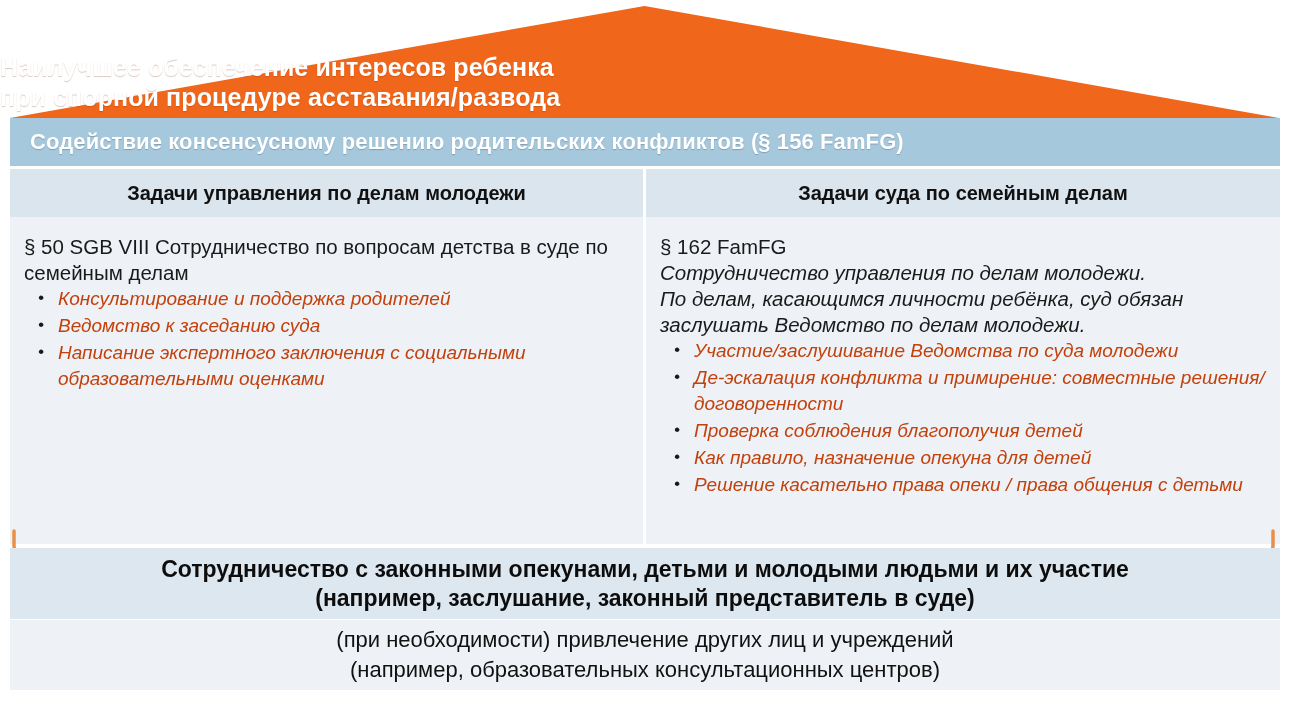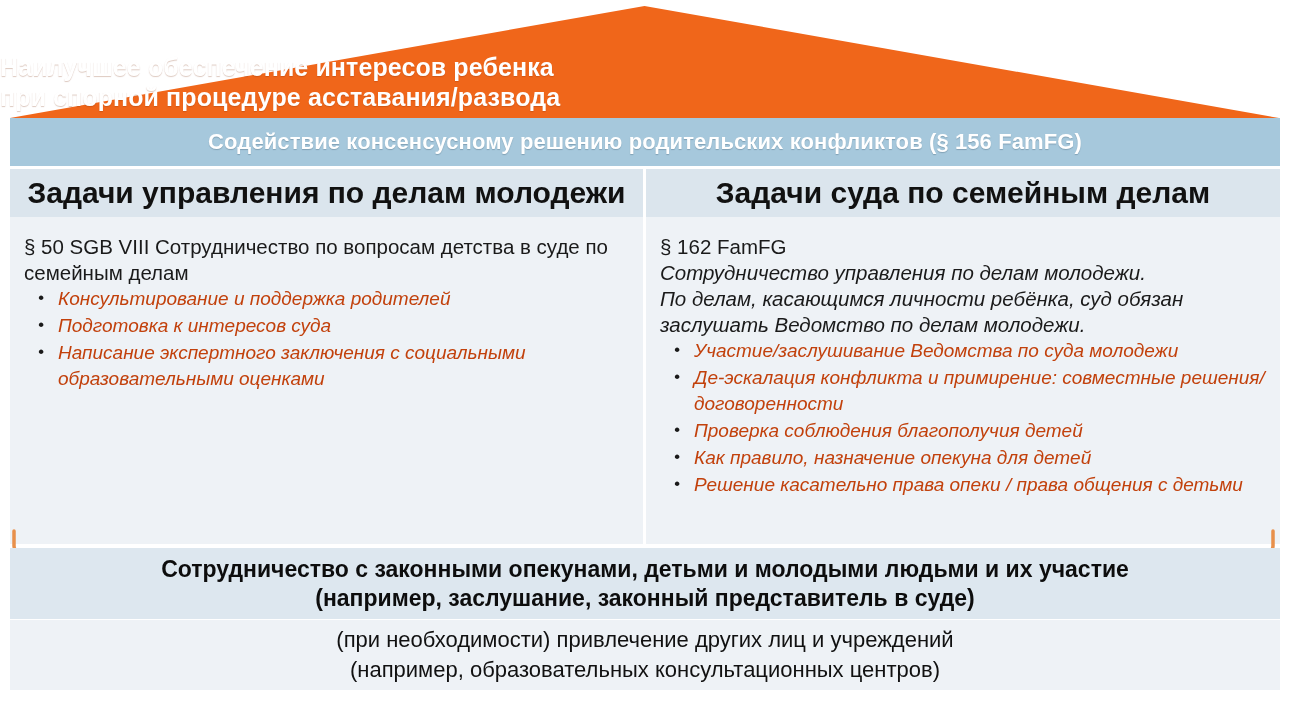--- a/index.html
+++ b/index.html
@@ -20,38 +20,38 @@
     position:absolute; left:0; top:52px; width:1289px;
     text-align:left; color:#ffffff; font-weight:bold; font-size:25px;
     line-height:30px; letter-spacing:.1px;
     text-shadow:0 1px 1px rgba(120,40,0,.25);
   }
 
   
   .blue-band {
     position:absolute; left:10px; top:118px; width:1270px; height:48px;
     background:#a6c8dc;
-    display:flex; align-items:center; justify-content:center;
+    display:flex; align-items:center; padding-left:20px;
   }
   .blue-band-text {
     color:#ffffff; font-weight:bold; font-size:22px; letter-spacing:.1px;
     text-shadow:0 1px 1px rgba(60,90,110,.35);
   }
 
   
   .table {
     position:absolute; left:10px; top:169px; width:1270px; height:375px;
     background:#eef2f6;
   }
   .thead {
     display:flex; height:48px; background:#dbe5ed;
   }
   .th {
     display:flex; align-items:center; justify-content:center;
-    font-weight:bold; font-size:30px; color:#111111;text-align:center;
+    font-weight:bold; font-size:20px; color:#111111;text-align:center;
   }
   .th-left  { width:636px; border-right:3px solid #ffffff; }
   .th-right { flex:1; }
 
   .tbody { display:flex; height:327px; }
   .td { padding:17px 14px 0 14px; }
   .td-left  { width:636px; border-right:3px solid #ffffff; }
   .td-right { flex:1; }
 
   .lead { font-size:20.5px; line-height:26px; color:#1a1a1a; }
@@ -112,21 +112,21 @@
     <div class="thead">
       <div class="th th-left">Задачи управления по делам молодежи</div>
       <div class="th th-right">Задачи суда по семейным делам</div>
     </div>
     <div class="tbody">
 
       <div class="td td-left">
         <div class="lead">§ 50 SGB VIII Сотрудничество по вопросам детства в суде по семейным делам</div>
         <ul class="bl">
           <li>Консультирование и поддержка родителей</li>
-          <li>Подготовка к интересов суда</li>
+          <li>Ведомство к заседанию суда</li>
           <li>Написание экспертного заключения с социальными образовательными оценками</li>
         </ul>
       </div>
 
       <div class="td td-right">
         <div class="lead">§ 162 FamFG</div>
         <div class="lead italic">Сотрудничество управления по делам молодежи.</div>
         <div class="lead italic">По делам, касающимся личности ребёнка, суд обязан заслушать Ведомство по делам молодежи.</div>
         <ul class="bl">
           <li>Участие/заслушивание Ведомства по суда молодежи</li>

